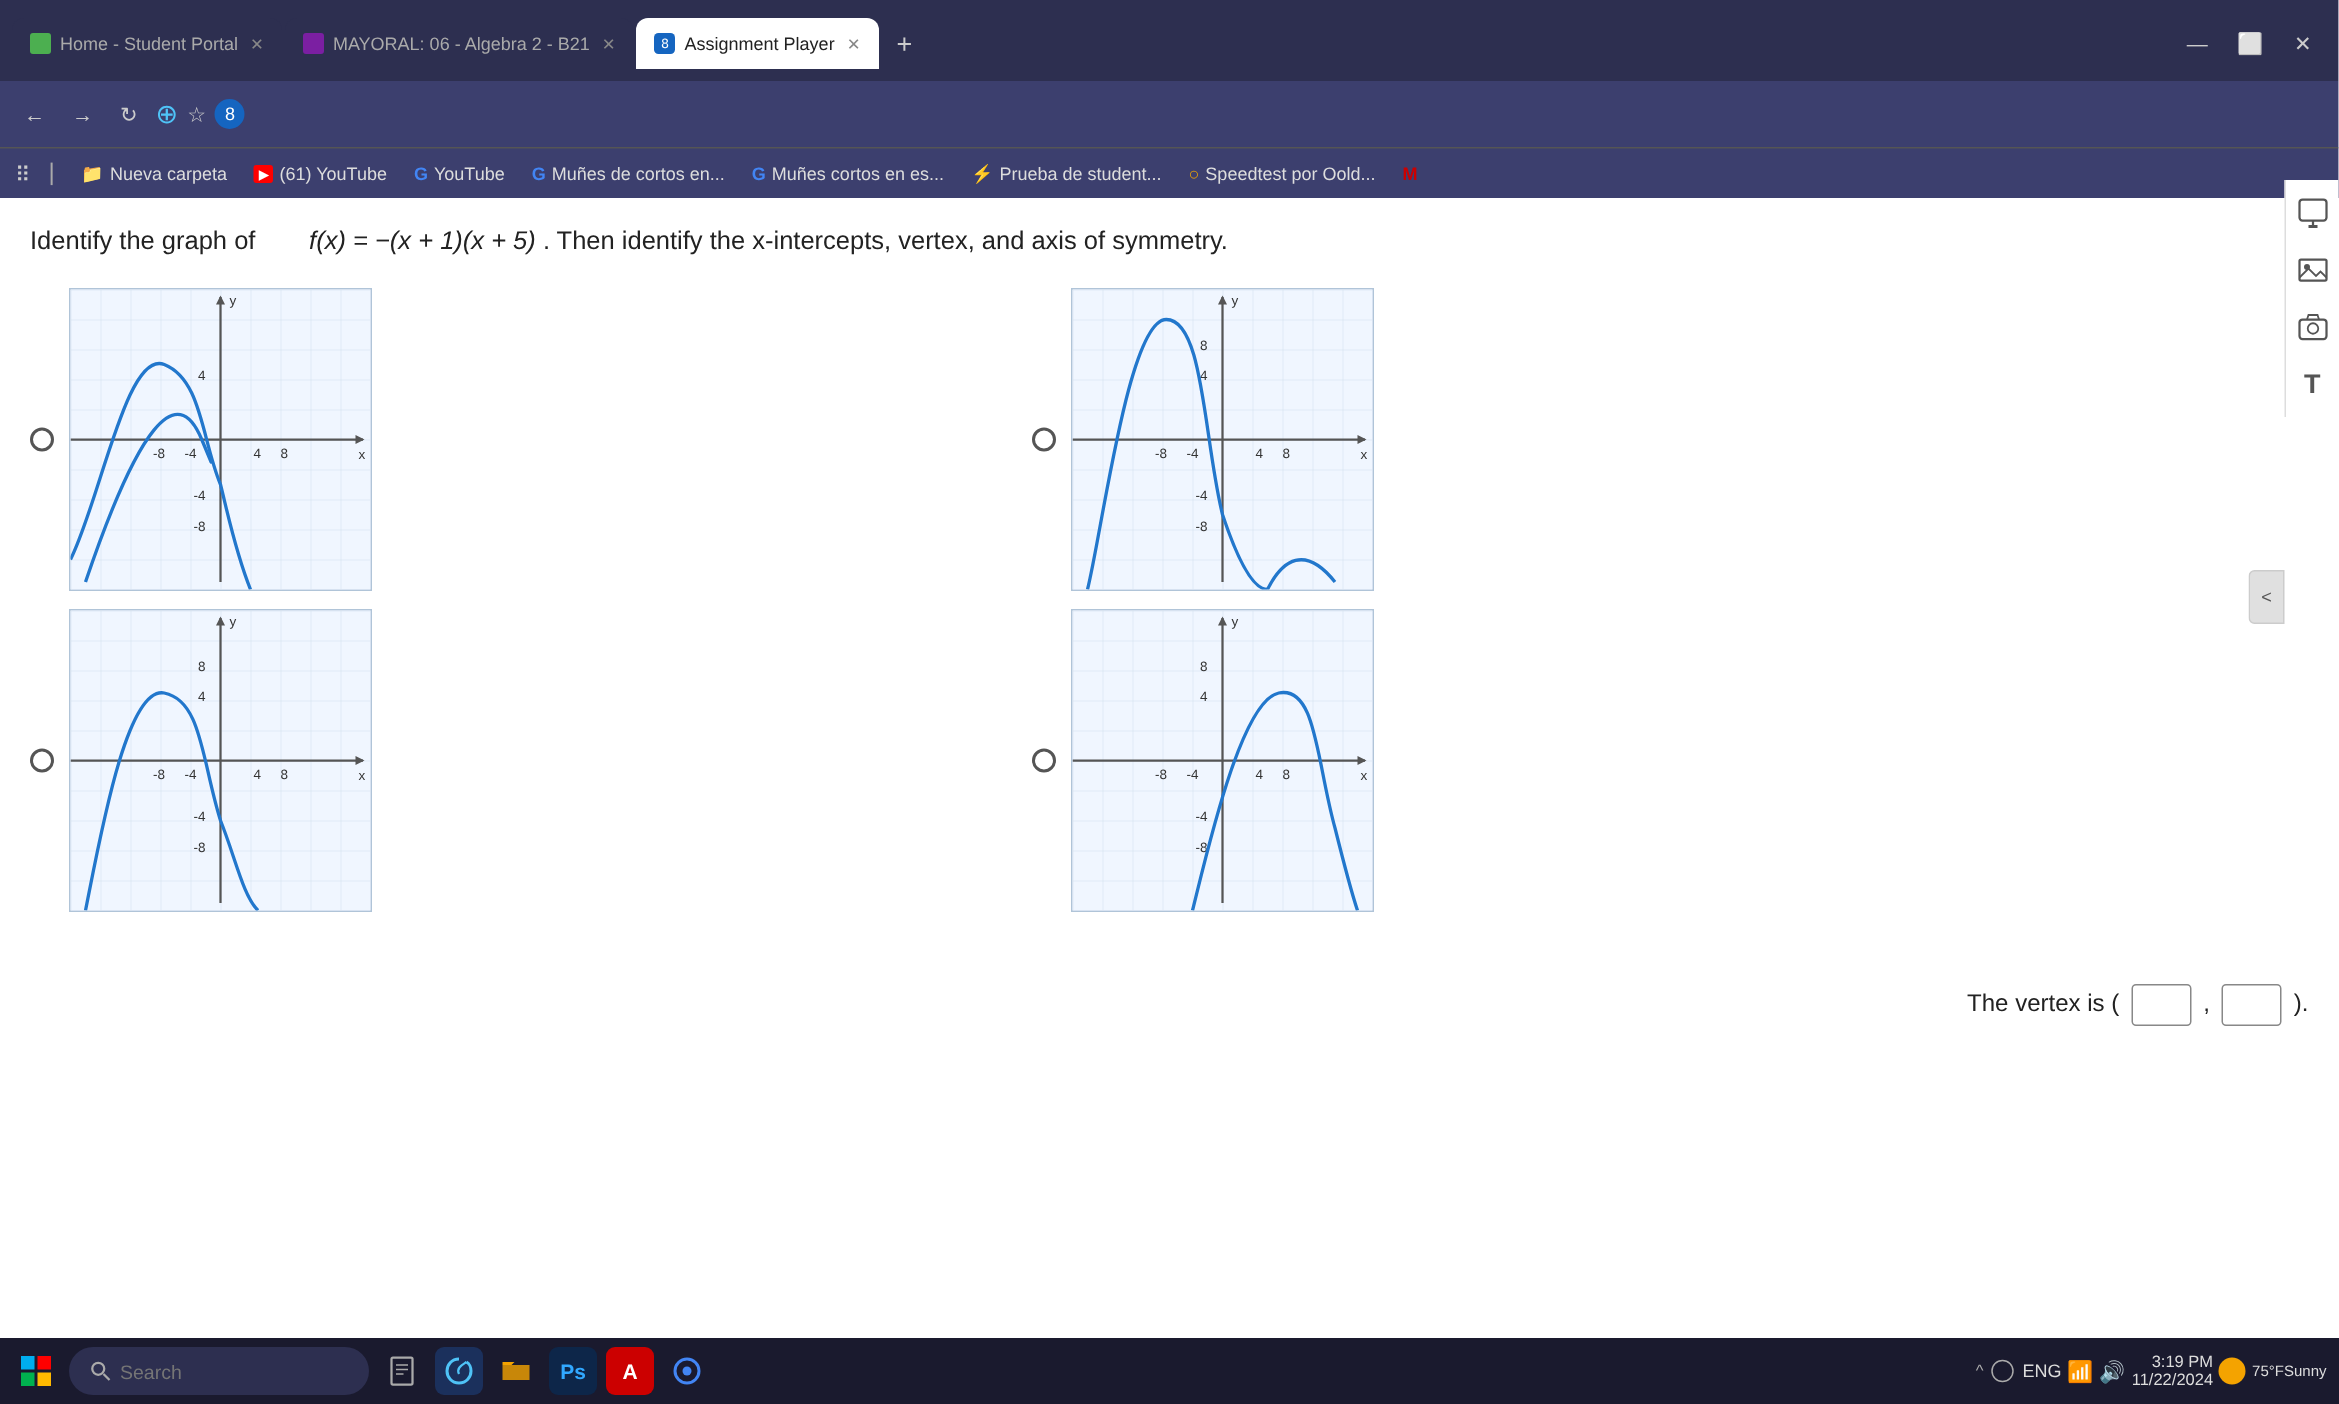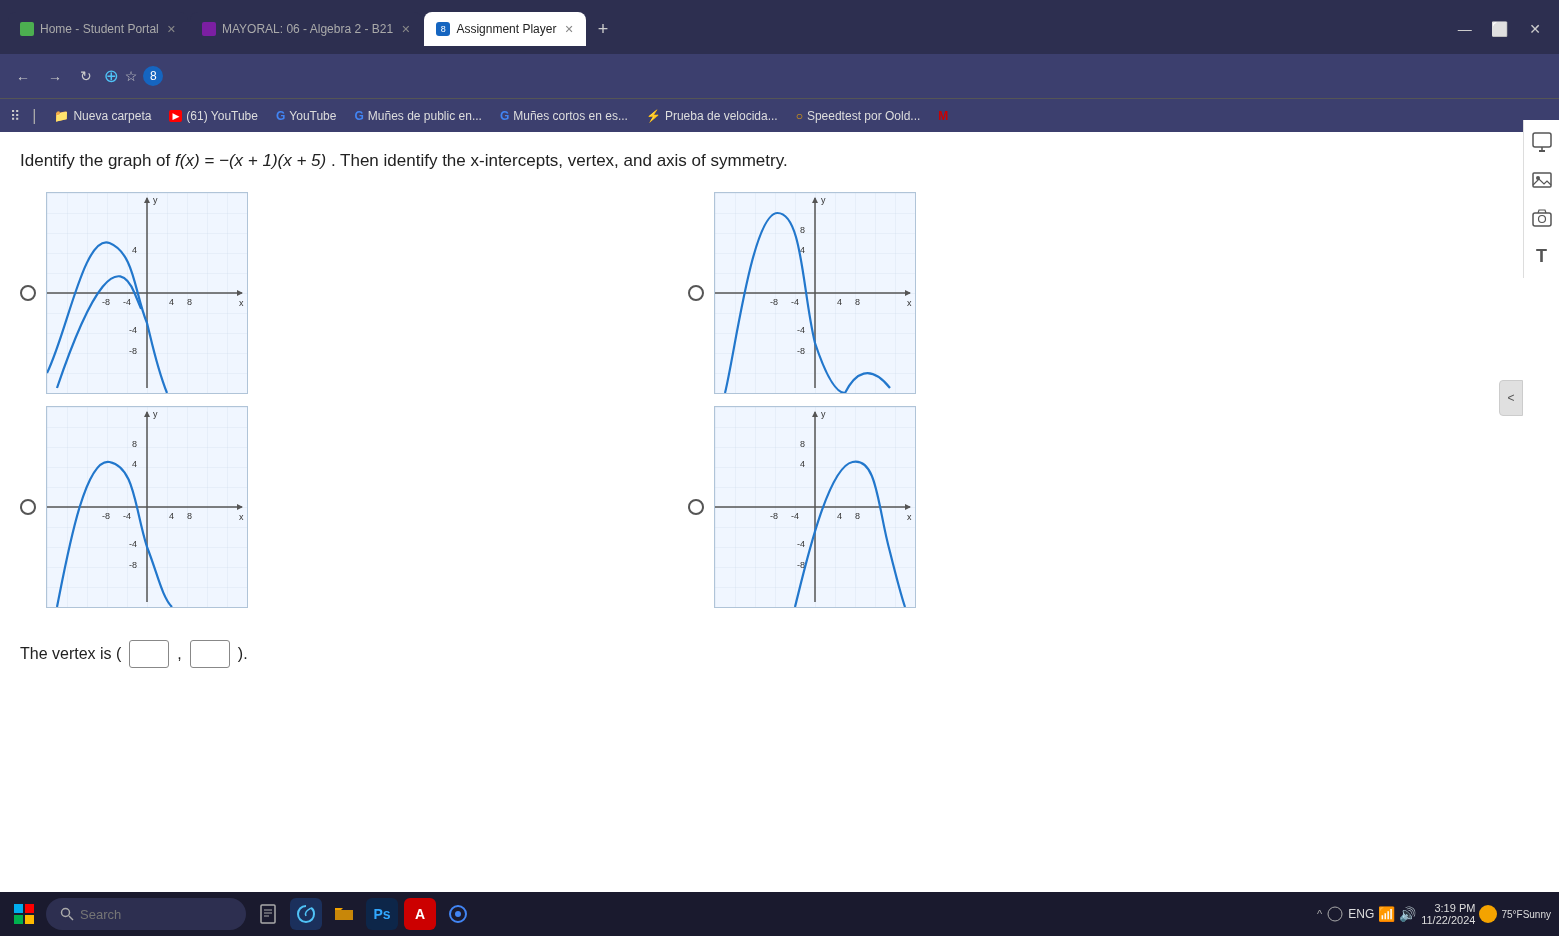--- a/index.html
+++ b/index.html
@@ -43,21 +43,21 @@
     
     .graph-svg { display: block; }
 
     
     .right-sidebar { position: fixed; right: 0; top: 120px; width: 36px; background: #fff; border-left: 1px solid #ddd; display: flex; flex-direction: column; align-items: center; padding: 8px 0; gap: 10px; z-index: 100; }
     .sidebar-icon { width: 28px; height: 28px; display: flex; align-items: center; justify-content: center; cursor: pointer; color: #555; font-size: 16px; border-radius: 4px; }
 
     .collapse-btn { position: fixed; right: 36px; top: 380px; width: 24px; height: 36px; background: #e0e0e0; border: 1px solid #ccc; border-radius: 4px 0 0 4px; display: flex; align-items: center; justify-content: center; cursor: pointer; font-size: 12px; color: #555; }
 
     
-    .vertex-row { display: flex; align-items: center; gap: 8px; margin-top: 20px; font-size: 16px; color: #222; }
+    .vertex-row { display: flex; align-items: center; gap: 8px; margin-top: 36px; font-size: 16px; color: #222; justify-content: flex-end; }
     .vertex-input { width: 40px; height: 28px; border: 1px solid #888; border-radius: 3px; text-align: center; font-size: 14px; }
 
     
     .taskbar { position: fixed; bottom: 0; left: 0; right: 0; height: 44px; background: #1a1a2e; display: flex; align-items: center; padding: 0 8px; gap: 6px; z-index: 200; }
     .taskbar-start { width: 32px; height: 32px; display: flex; align-items: center; justify-content: center; cursor: pointer; }
     .taskbar-search { display: flex; align-items: center; background: #2d2f50; border-radius: 20px; padding: 4px 14px; gap: 6px; width: 200px; height: 32px; }
     .taskbar-search input { background: none; border: none; outline: none; color: #ddd; font-size: 13px; width: 140px; }
     .taskbar-icon { width: 32px; height: 32px; display: flex; align-items: center; justify-content: center; cursor: pointer; border-radius: 6px; }
     .taskbar-spacer { flex: 1; }
     .taskbar-sys { display: flex; align-items: center; gap: 4px; color: #ddd; font-size: 12px; }
@@ -121,45 +121,45 @@
     <div class="bm-item">
       <span style="background:#ff0000;color:#fff;font-size:9px;padding:1px 3px;border-radius:2px;">▶</span>
       <span>(61) YouTube</span>
     </div>
     <div class="bm-item">
       <span style="color:#4285F4;font-weight:bold;font-size:12px;">G</span>
       <span>YouTube</span>
     </div>
     <div class="bm-item">
       <span style="color:#4285F4;font-weight:bold;font-size:12px;">G</span>
-      <span>Muñes de public en...</span>
+      <span>Muñes de cortos en...</span>
     </div>
     <div class="bm-item">
       <span style="color:#4285F4;font-weight:bold;font-size:12px;">G</span>
       <span>Muñes cortos en es...</span>
     </div>
     <div class="bm-item">
       <span>⚡</span>
-      <span>Prueba de velocida...</span>
+      <span>Prueba de student...</span>
     </div>
     <div class="bm-item">
       <span style="color:#f0a500;">○</span>
       <span>Speedtest por Oold...</span>
     </div>
     <div class="bm-item">
       <span style="color:#c00;font-weight:bold;font-size:12px;">M</span>
     </div>
   </div>
 </div>
 
 <div class="main-content">
 
   <div class="question-text">
     <span>Identify the graph of</span>
-    <span style="font-style:italic;"> <i>f</i>(<i>x</i>) = −(<i>x</i> + 1)(<i>x</i> + 5)</span>
+    <span style="font-style:italic;margin-left:31px;"> <i>f</i>(<i>x</i>) = −(<i>x</i> + 1)(<i>x</i> + 5)</span>
     <span>. Then identify the x-intercepts, vertex, and axis of symmetry.</span>
   </div>
 
   <div class="graphs-container">
 
     <div class="graph-row">
 
       <div class="graph-option">
         <div class="radio-btn"></div>
         <div class="graph-box">

